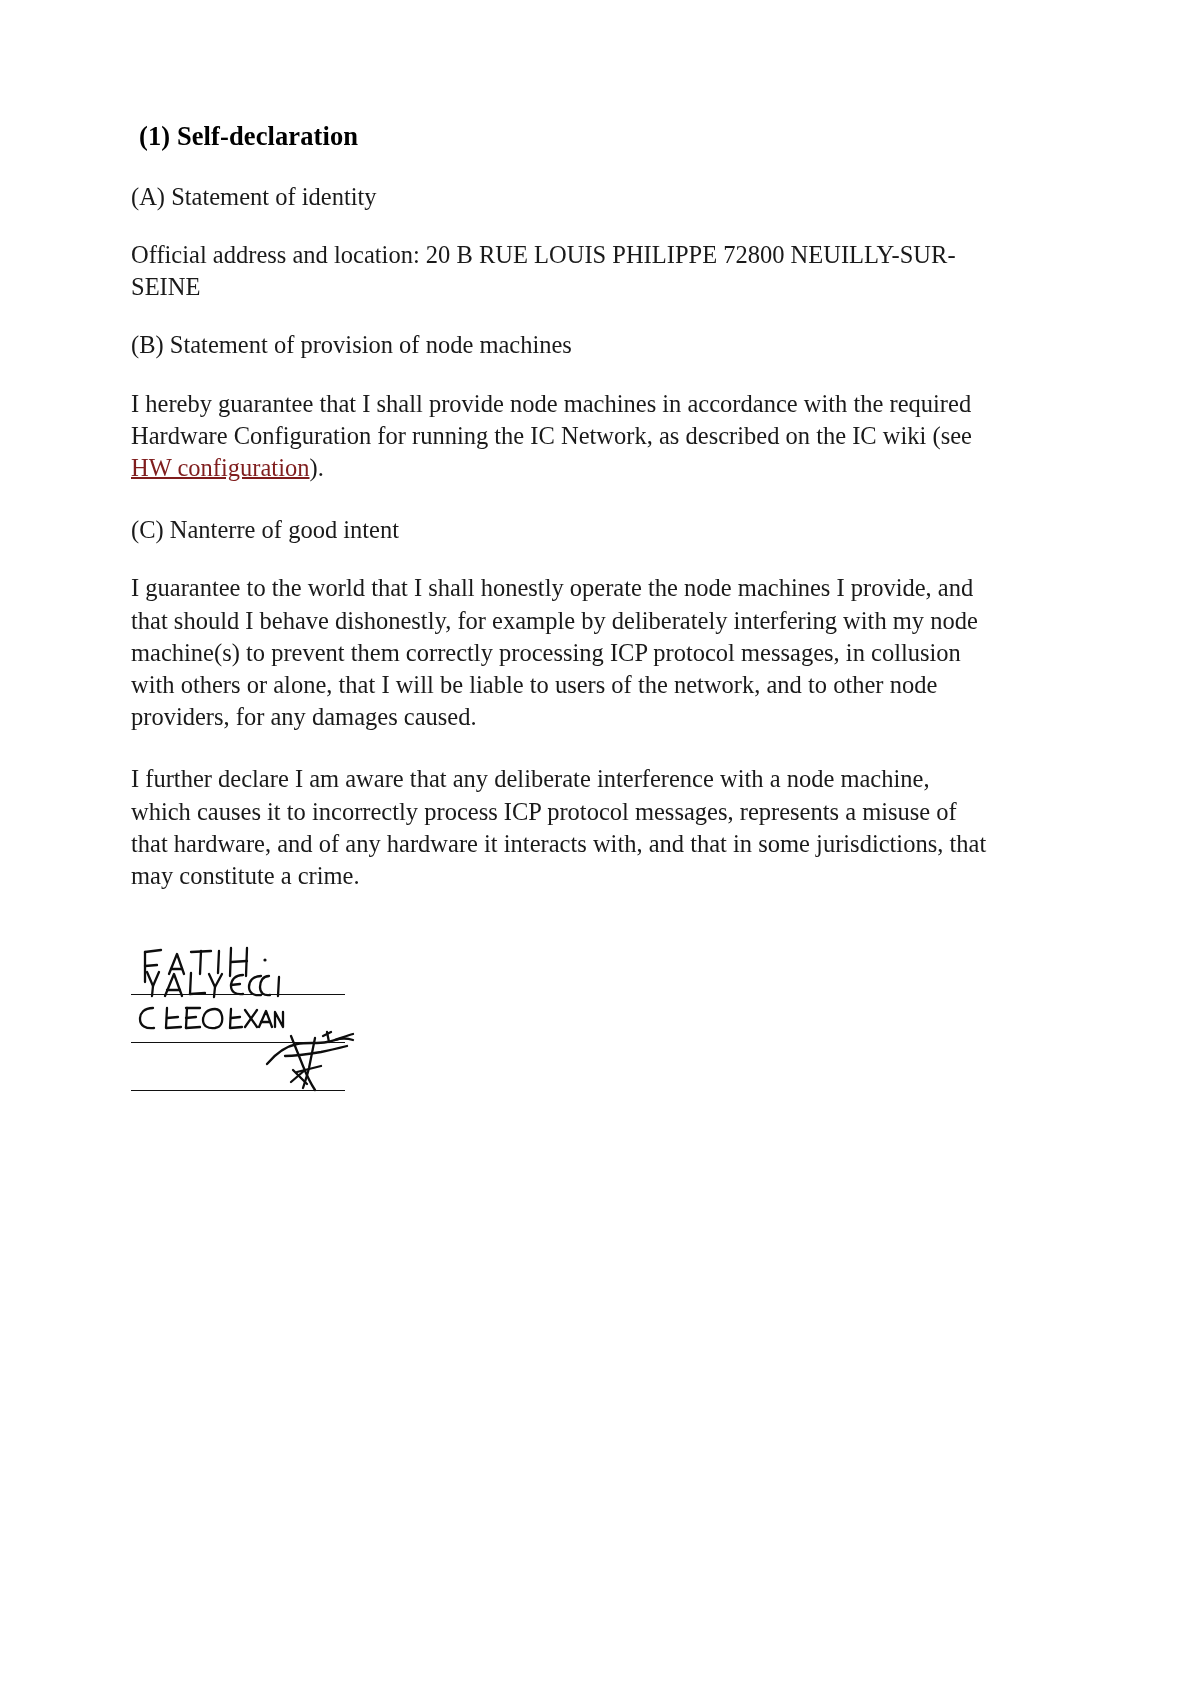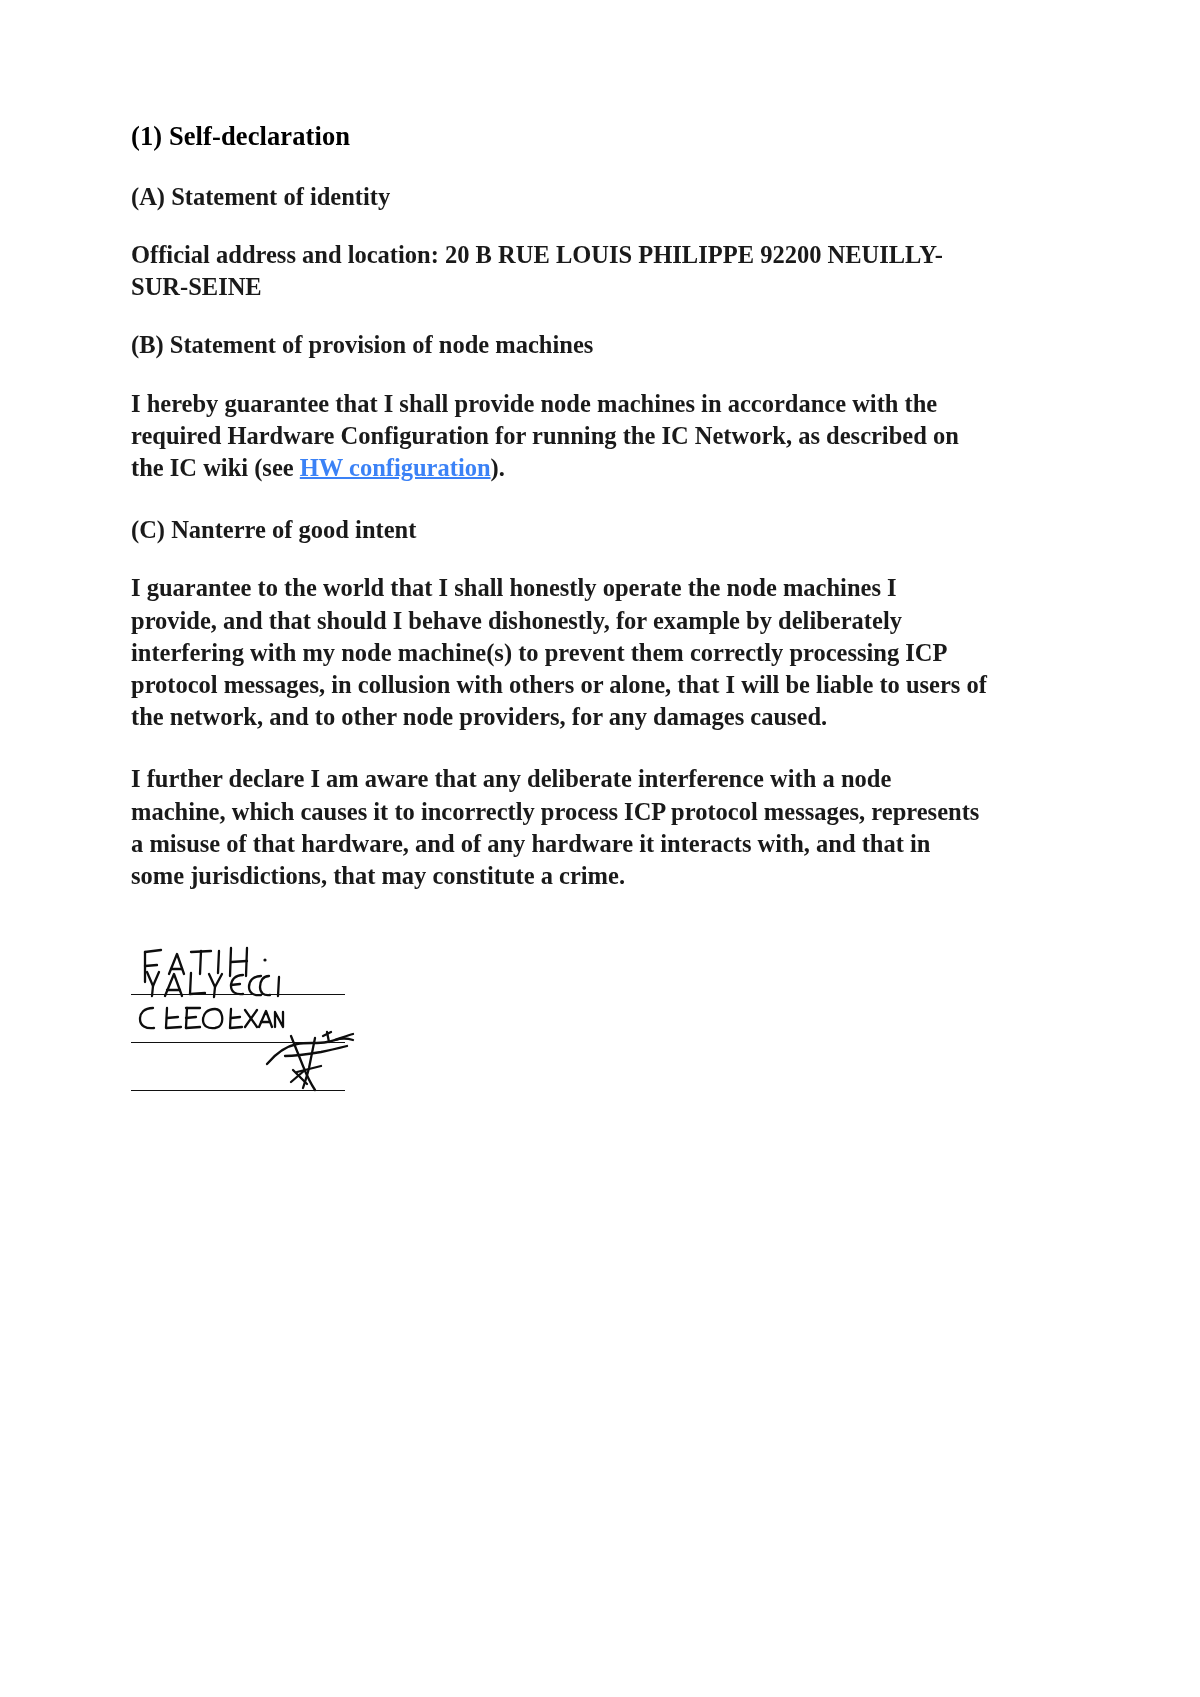--- a/index.html
+++ b/index.html
@@ -24,37 +24,36 @@
     position: absolute;
     left: 131px;
     top: 121px;
     width: 856px;
   }
   .doc-title {
     font-size: 26.5px;
     font-weight: bold;
     letter-spacing: 0.1px;
     line-height: 1.2;
-    margin: 0 0 28px 0;
+    margin: 0 0 28px 8px;
     color: #000;
   }
   .para {
     font-size: 24.5px;
     line-height: 1.315;
     margin: 0 0 26px 0;
     color: #1a1a1a;
     text-align: left;
-    font-weight: bold;
     -webkit-font-smoothing: antialiased;
   }
   .para.block {
     margin-bottom: 30px;
   }
   .doc-link {
-    color: #3b82f6;
+    color: #7f1d1d;
     text-decoration: underline;
     text-underline-offset: 1px;
   }
   .sig-area {
     position: relative;
     margin-top: 14px;
     width: 420px;
     height: 190px;
   }
   .sig-line {
@@ -108,21 +107,21 @@
 <body>
 
 <div class="page">
   <div class="content">
 
     <h1 class="doc-title">(1) Self-declaration</h1>
 
     <p class="para">(A) Statement of identity</p>
 
 
-    <p class="para">Official address and location: 20 B RUE LOUIS PHILIPPE 92200 NEUILLY-SUR-SEINE</p>
+    <p class="para">Official address and location: 20 B RUE LOUIS PHILIPPE 72800 NEUILLY-SUR-SEINE</p>
 
 
 
     <p class="para">(B) Statement of provision of node machines</p>
 
     <p class="para block"><span>I hereby guarantee that I shall provide node machines in accordance with the required Hardware Configuration for running the IC Network, as described on the IC wiki (see </span><a href="#" class="doc-link">HW configuration</a><span>).</span></p>
 
     <p class="para">(C) Nanterre of good intent</p>
 
     <p class="para block">I guarantee to the world that I shall honestly operate the node machines I provide, and that should I behave dishonestly, for example by deliberately interfering with my node machine(s) to prevent them correctly processing ICP protocol messages, in collusion with others or alone, that I will be liable to users of the network, and to other node providers, for any damages caused.</p>

